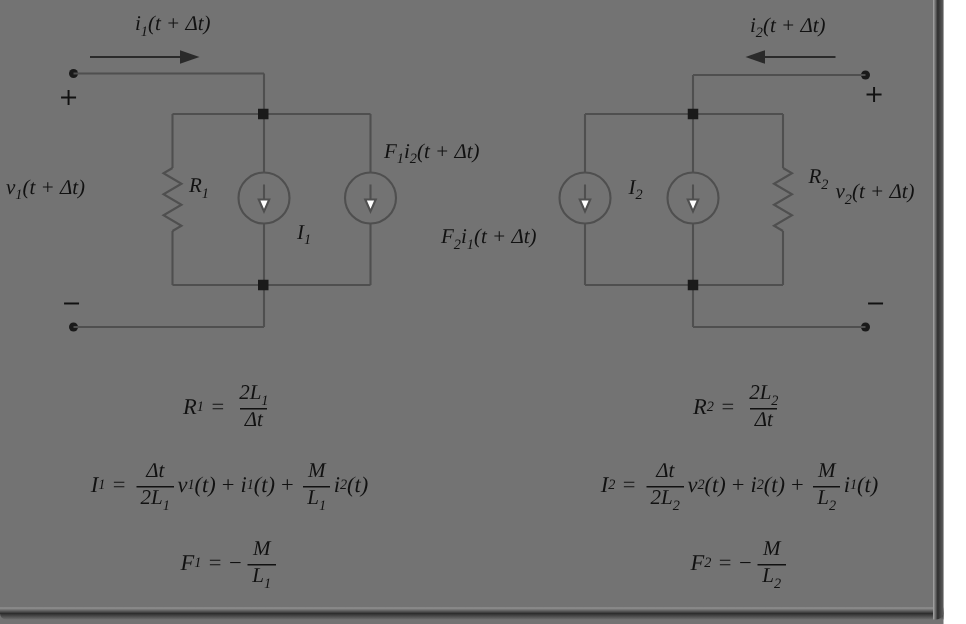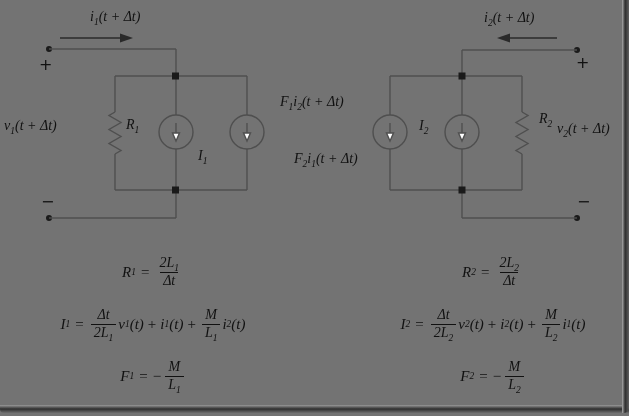--- a/index.html
+++ b/index.html
@@ -121,21 +121,21 @@
       <rect x="458.5" y="186.5" width="7" height="7" fill="#1a1a1a" stroke="none"></rect>
 
       <line x1="508" y1="38" x2="557" y2="38" stroke="#2a2a2a"></line>
       <path d="M497,38 L510,33.5 L510,42.5 Z" fill="#2a2a2a" stroke="none"></path>
     </g>
   </svg>
 
   <div class="lbl" style="left:90px;top:9px;">
     <span>i</span><sub>1</sub><span>(t + Δt)</span>
   </div>
-  <div class="lbl" style="left:484px;top:10px;">
+  <div class="lbl" style="left:500px;top:10px;">
     <span>i</span><sub>2</sub><span>(t + Δt)</span>
   </div>
 
   <div class="sign" style="left:39px;top:57px;">+</div>
   <div class="sign" style="left:41px;top:194px;">−</div>
   <div class="sign" style="left:576px;top:55px;">+</div>
   <div class="sign" style="left:577px;top:194px;">−</div>
 
   <div class="lbl" style="left:4px;top:118px;">
     <span>v</span><sub>1</sub><span>(t + Δt)</span>
@@ -150,21 +150,21 @@
   <div class="lbl" style="left:198px;top:116px;margin-top:32px;">
     <span>I</span><sub>1</sub>
   </div>
   <div class="lbl" style="left:419px;top:118px;">
     <span>I</span><sub>2</sub>
   </div>
   <div class="lbl" style="left:491px;top:111px;margin-left:48px;">
     <span>R</span><sub>2</sub>
   </div>
 
-  <div class="lbl" style="left:256px;top:94px;margin-left:24px;">
+  <div class="lbl" style="left:256px;top:94px;">
     <span>F</span><sub>1</sub><span>i</span><sub>2</sub><span>(t + Δt)</span>
   </div>
   <div class="lbl" style="left:294px;top:151px;">
     <span>F</span><sub>2</sub><span>i</span><sub>1</sub><span>(t + Δt)</span>
   </div>
 
   <div class="fcol" id="fcol-left">
     <div class="frow">
       <div class="feq">
         <span>R</span>

